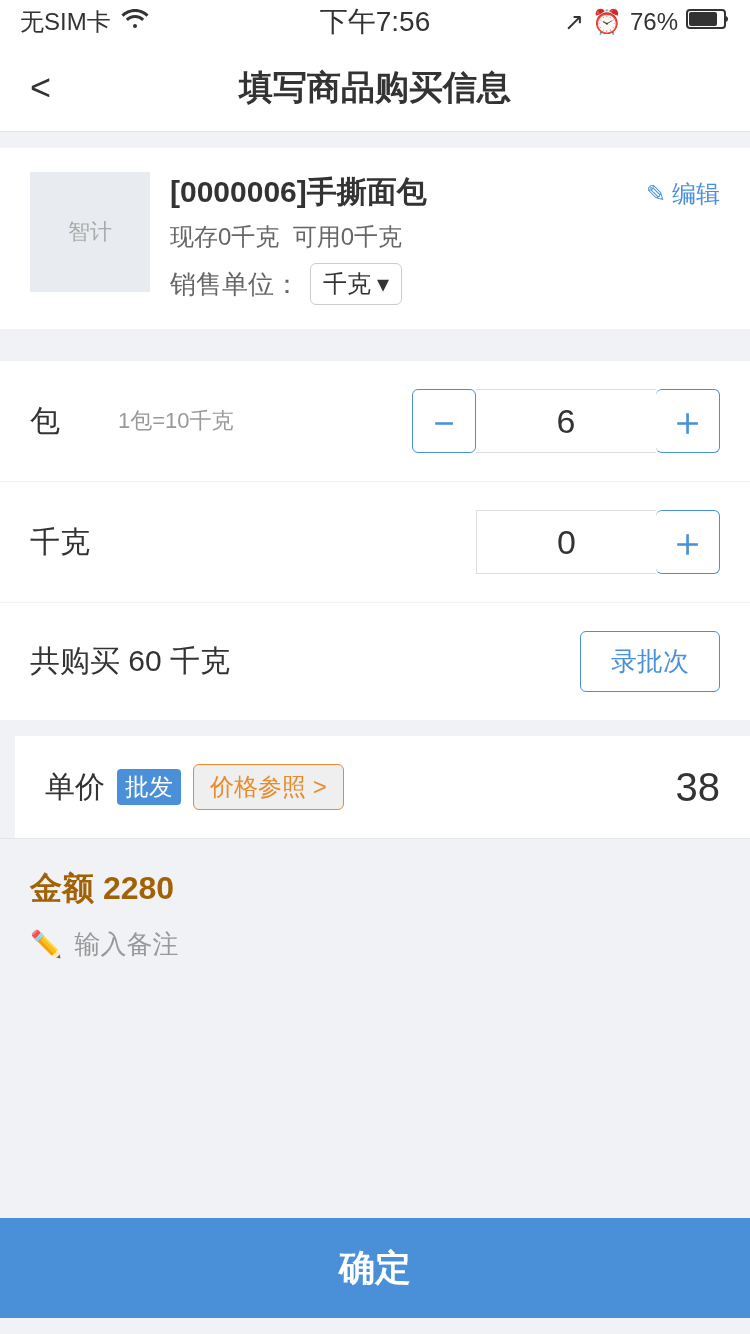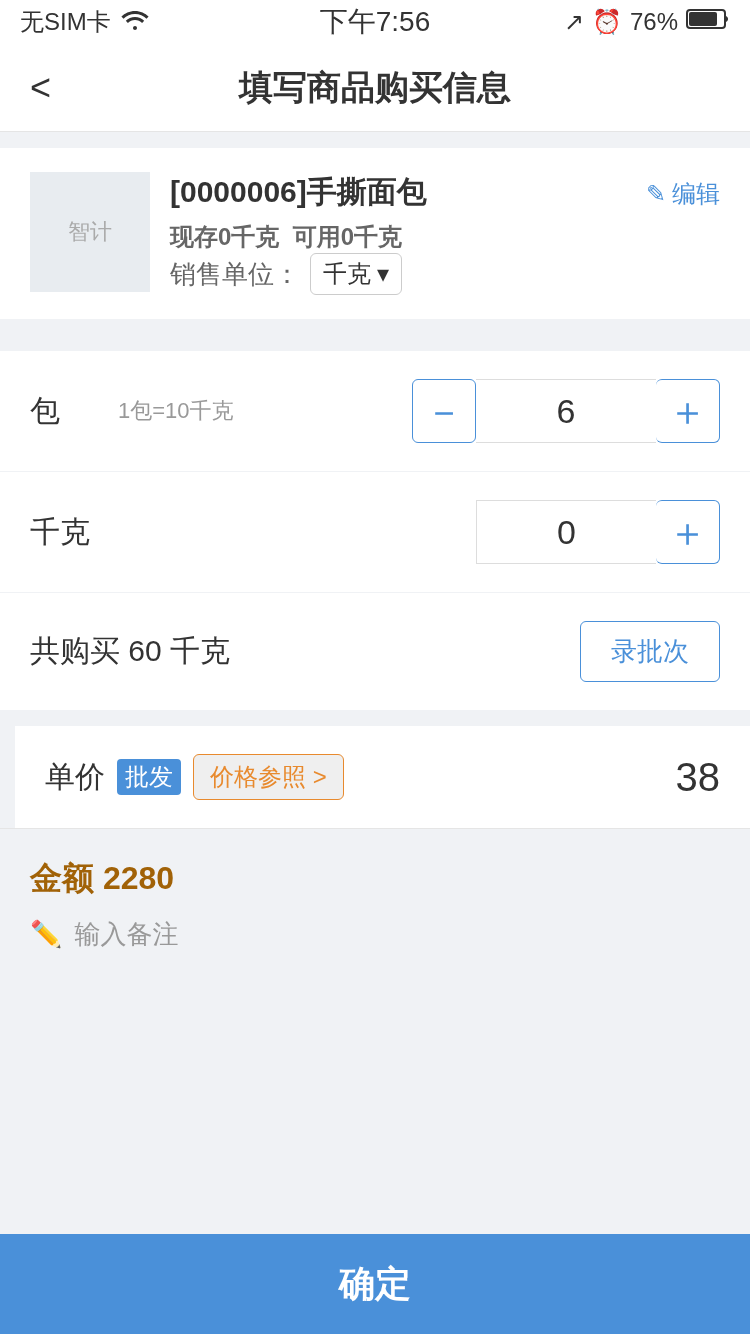--- a/index.html
+++ b/index.html
@@ -21,21 +21,21 @@
       background: #fff;
       display: flex;
       align-items: center;
       justify-content: space-between;
       padding: 0 20px;
       font-size: 24px;
       color: #333;
     }
     .status-bar-left {
       display: flex;
-      align-items: flex-end;
+      align-items: flex-start;
       gap: 8px;
     }
     .status-bar-center {
       position: absolute;
       left: 50%;
       transform: translateX(-50%);
       font-size: 28px;
       font-weight: 500;
     }
     .status-bar-right {
@@ -97,21 +97,21 @@
     }
     .product-name {
       font-size: 30px;
       font-weight: 600;
       color: #333;
       margin-bottom: 8px;
     }
     .product-stock {
       font-size: 24px;
       color: #666;
-      font-weight: bold;
+      margin-bottom: 10px;
     }
     .product-unit-row {
       display: flex;
       align-items: center;
       gap: 10px;
       font-size: 26px;
       color: #666;
     }
     .unit-select {
       border: 1px solid #ccc;
@@ -276,21 +276,21 @@
       display: flex;
       align-items: center;
       gap: 12px;
       font-size: 26px;
       color: #999;
     }
 
     
     .confirm-btn {
       position: fixed;
-      bottom: 0;
+      bottom: 16px;
       left: 0;
       width: 750px;
       height: 100px;
       background: #4a90d9;
       color: #fff;
       font-size: 36px;
       font-weight: 600;
       display: flex;
       align-items: center;
       justify-content: center;

